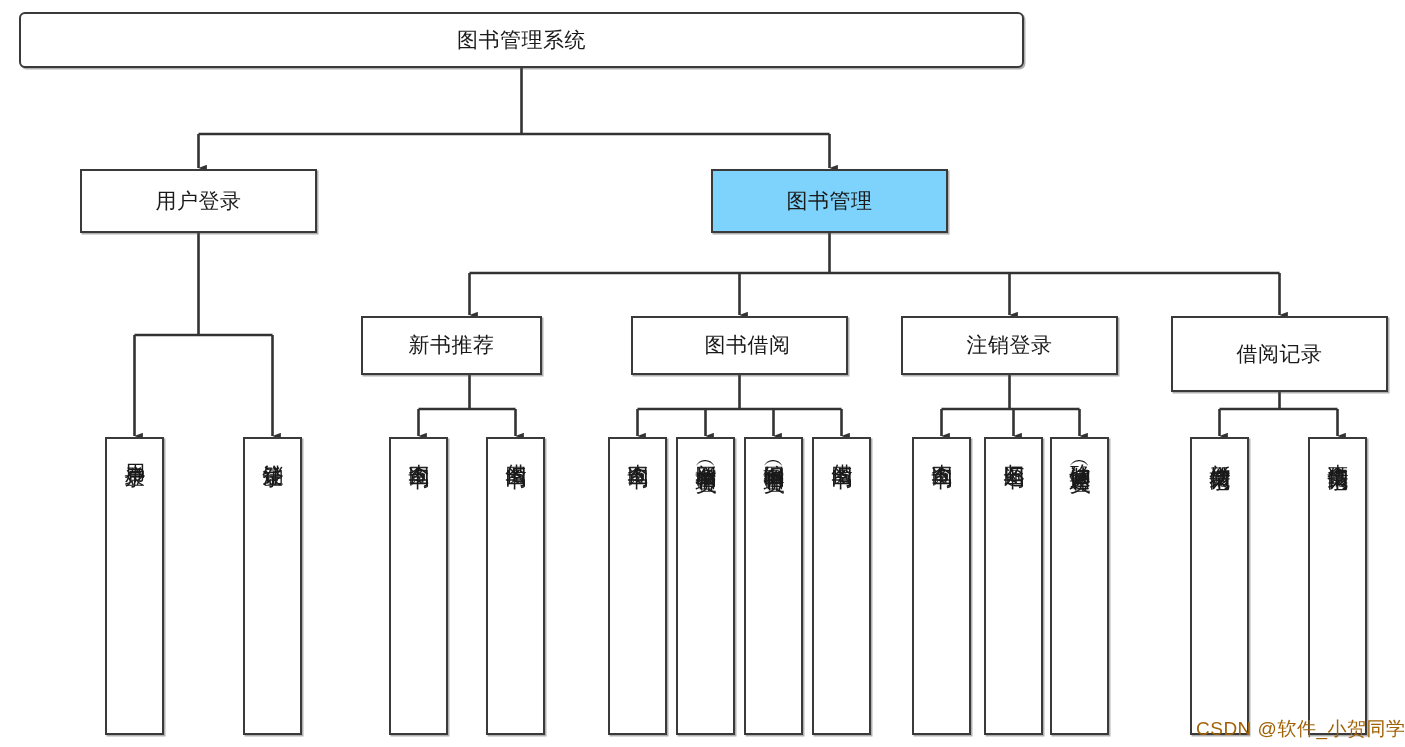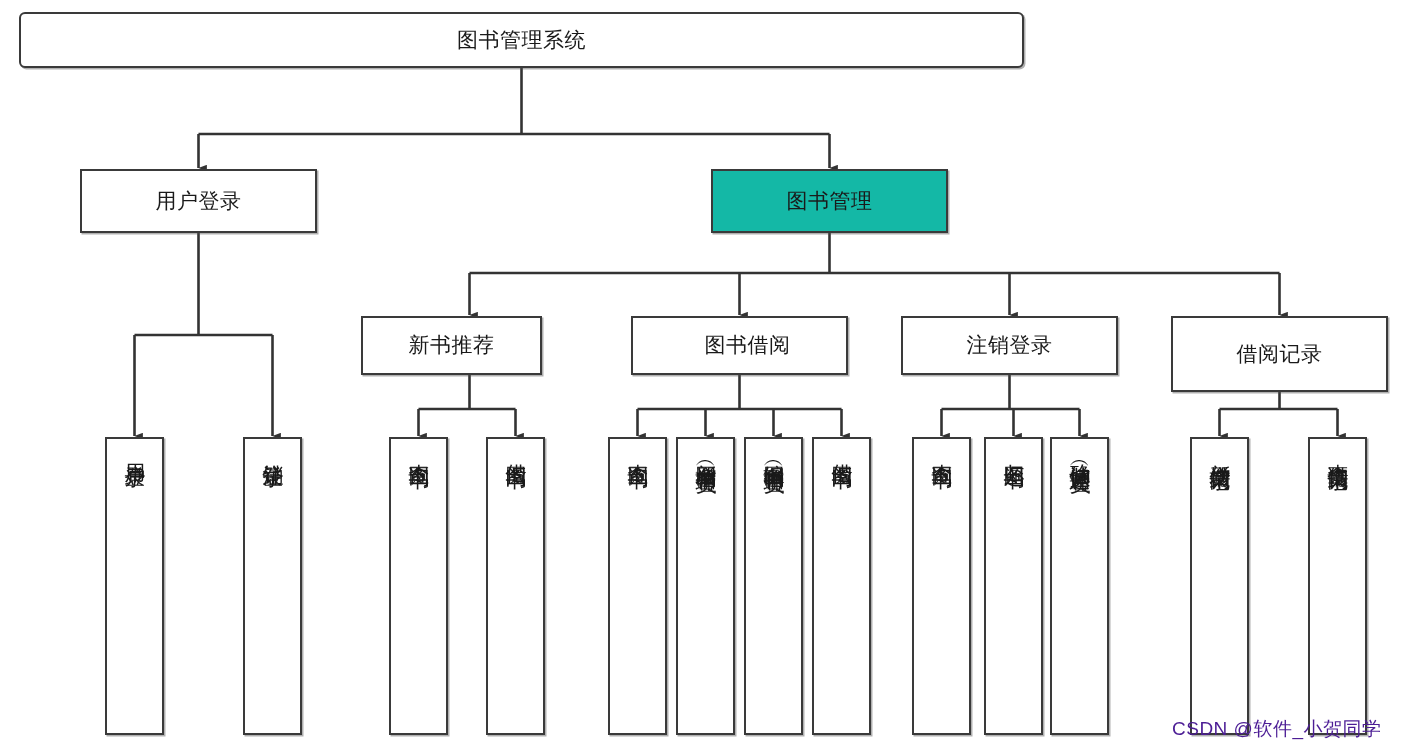--- a/index.html
+++ b/index.html
@@ -111,21 +111,21 @@
       </g>
   </svg>
 
   <div id="node-layer">
       <div class="node" style="left: 19px; top: 12px; width: 1005px; height: 56px; border-color: rgb(58, 58, 58); background: rgb(255, 255, 255); border-radius: 6px;">
         <span class="node-label">图书管理系统</span>
       </div>
       <div class="node" style="left: 80px; top: 169px; width: 237px; height: 64px; border-color: rgb(58, 58, 58); background: rgb(255, 255, 255);">
         <span class="node-label">用户登录</span>
       </div>
-      <div class="node" style="left: 711px; top: 169px; width: 237px; height: 64px; border-color: rgb(58, 58, 58); background: #14b8a6;">
+      <div class="node" style="left: 711px; top: 169px; width: 237px; height: 64px; border-color: rgb(58, 58, 58); background: #7dd3fc;">
         <span class="node-label">图书管理</span>
       </div>
       <div class="node" style="left: 361px; top: 316px; width: 181px; height: 59px; border-color: rgb(58, 58, 58); background: rgb(255, 255, 255);">
         <span class="node-label">新书推荐</span>
       </div>
       <div class="node" style="left: 631px; top: 316px; width: 217px; height: 59px; border-color: rgb(58, 58, 58); background: rgb(255, 255, 255); padding-left: 16px;">
         <span class="node-label">图书借阅</span>
       </div>
       <div class="node" style="left: 901px; top: 316px; width: 217px; height: 59px; border-color: rgb(58, 58, 58); background: rgb(255, 255, 255);">
         <span class="node-label">注销登录</span>
@@ -167,14 +167,14 @@
         <span class="node-label">确认归还（管理员）</span>
       </div>
       <div class="node vertical" style="left: 1190px; top: 437px; width: 59px; height: 298px; border-color: rgb(58, 58, 58); background: rgb(255, 255, 255);">
         <span class="node-label">新增借阅记录</span>
       </div>
       <div class="node vertical" style="left: 1308px; top: 437px; width: 59px; height: 298px; border-color: rgb(58, 58, 58); background: rgb(255, 255, 255);">
         <span class="node-label">查询借阅记录</span>
       </div>
     </div>
 
-  <div class="watermark" style="left: 1172px; top: 716px; color: #4c1d95;">CSDN @软件_小贺同学</div>
+  <div class="watermark" style="left: 1196px; top: 716px; color: #a16207;">CSDN @软件_小贺同学</div>
 </div>
 
 </body></html>

